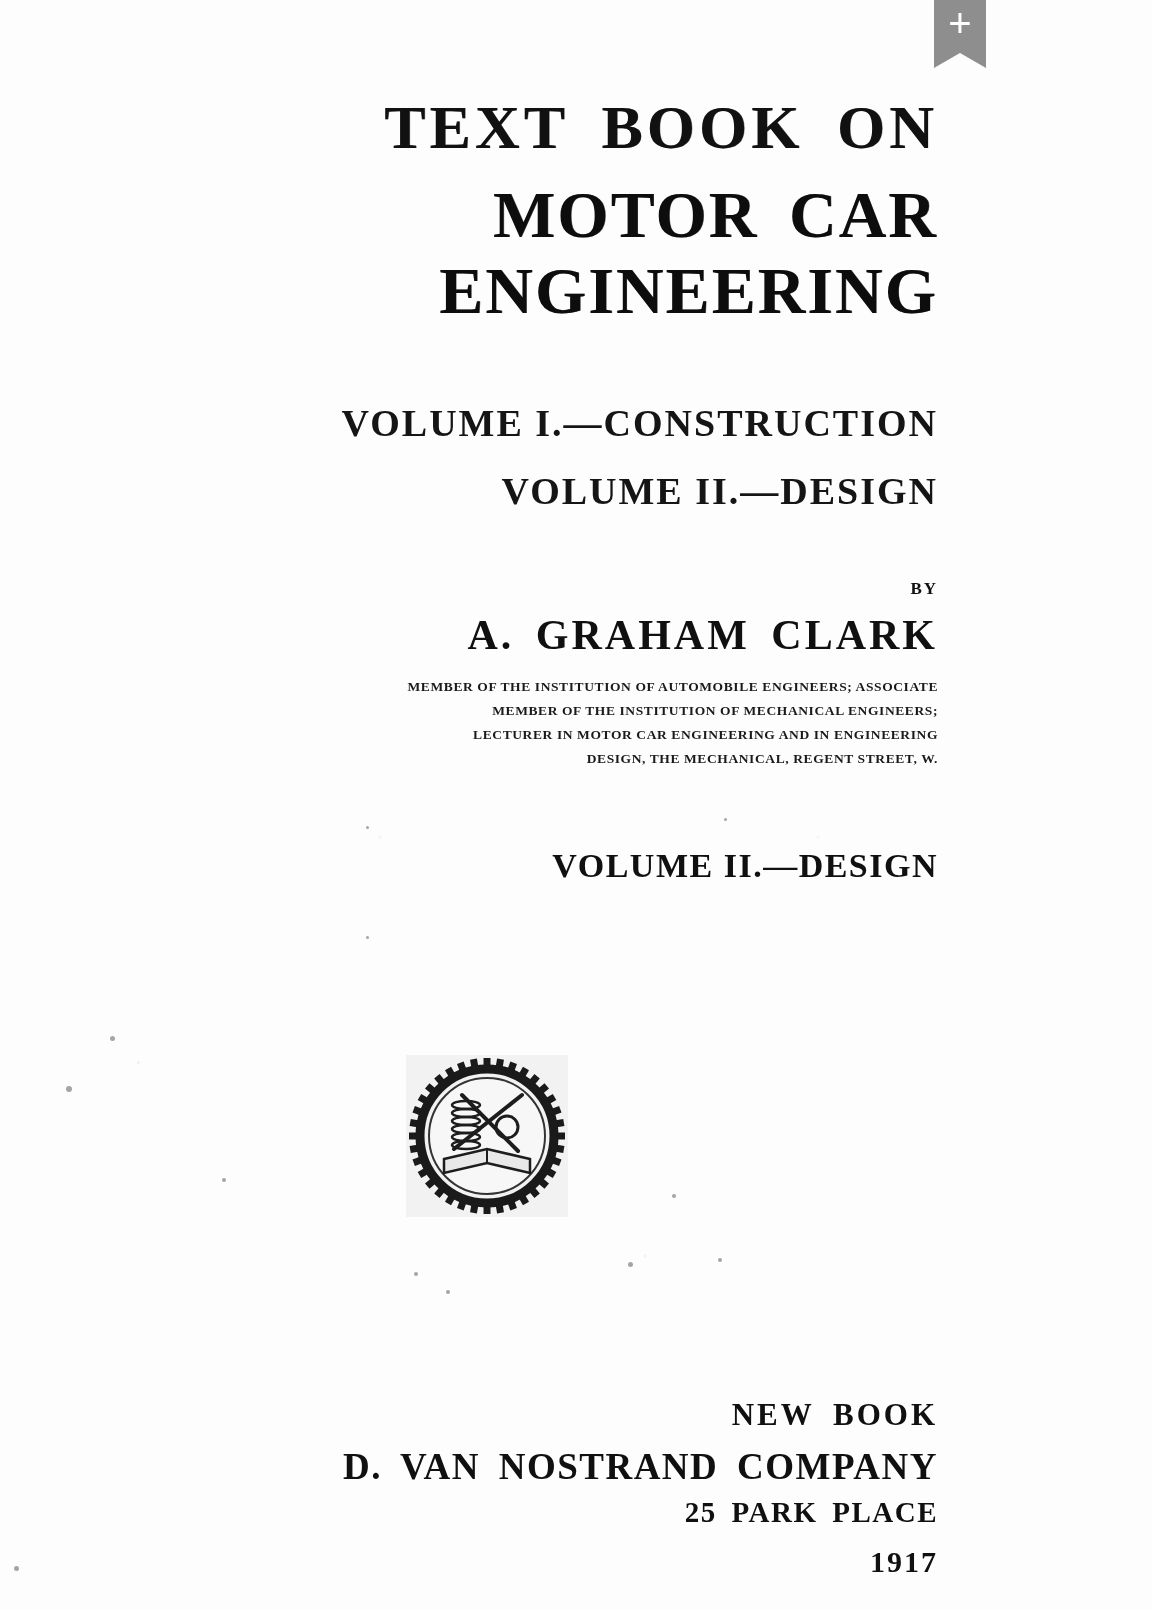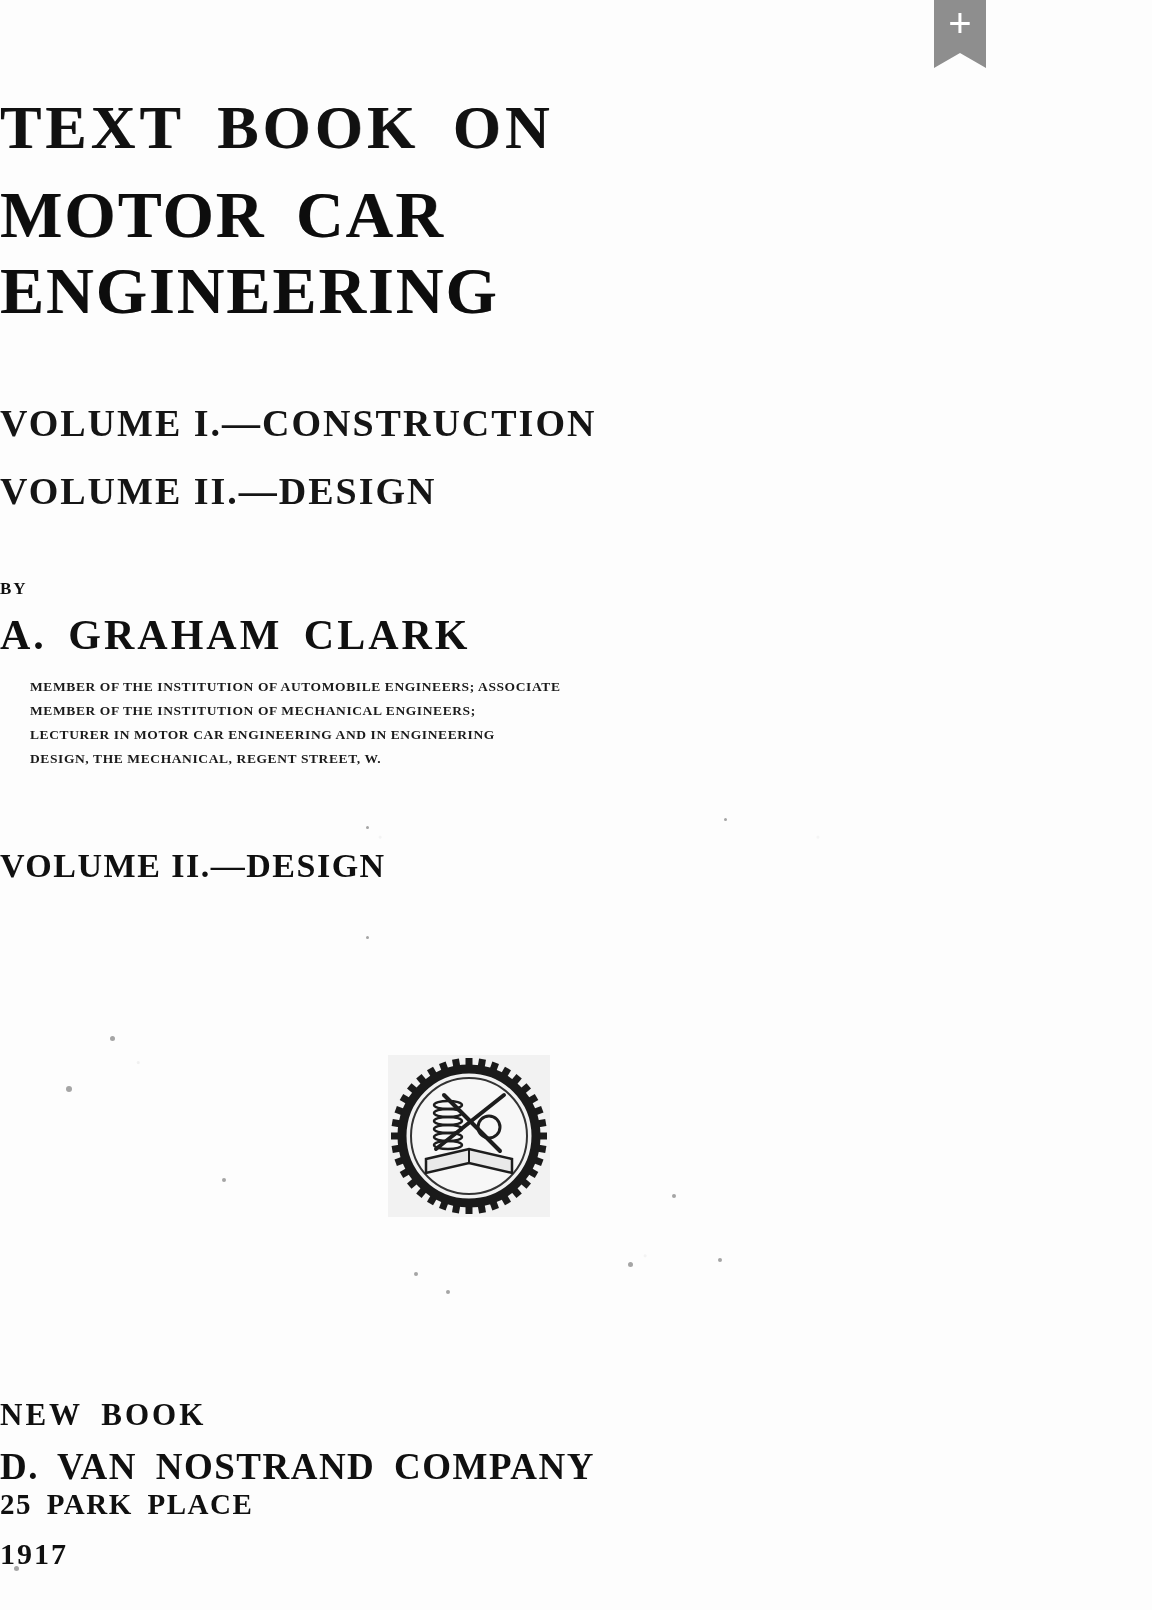--- a/index.html
+++ b/index.html
@@ -44,21 +44,22 @@
     font-size: 40px;
     line-height: 40px;
     margin-top: 3px;
     font-weight: 400;
   }
 
   .content {
     position: absolute;
     left: 0; top: 0;
     width: 938px;
-    text-align: left;
+    text-align: right;
+    padding-left: 36px;
   }
 
   .title-line1 {
     margin-top: 92px;
     font-size: 62px;
     letter-spacing: 4px;
     font-weight: 700;
     word-spacing: 14px;
     color: #111;
     text-shadow: 0.4px 0.3px 0 rgba(0,0,0,0.45);
@@ -134,21 +135,21 @@
     word-spacing: 8px;
   }
   .imprint-publisher {
     margin-top: 12px;
     font-size: 37px;
     font-weight: 700;
     letter-spacing: 1.5px;
     word-spacing: 8px;
   }
   .imprint-address {
-    margin-top: 0;
+    margin-top: 8px;
     font-size: 29px;
     font-weight: 700;
     letter-spacing: 1.5px;
     word-spacing: 6px;
   }
   .imprint-year {
     margin-top: 16px;
     font-size: 30px;
     font-weight: 600;
     letter-spacing: 2px;

